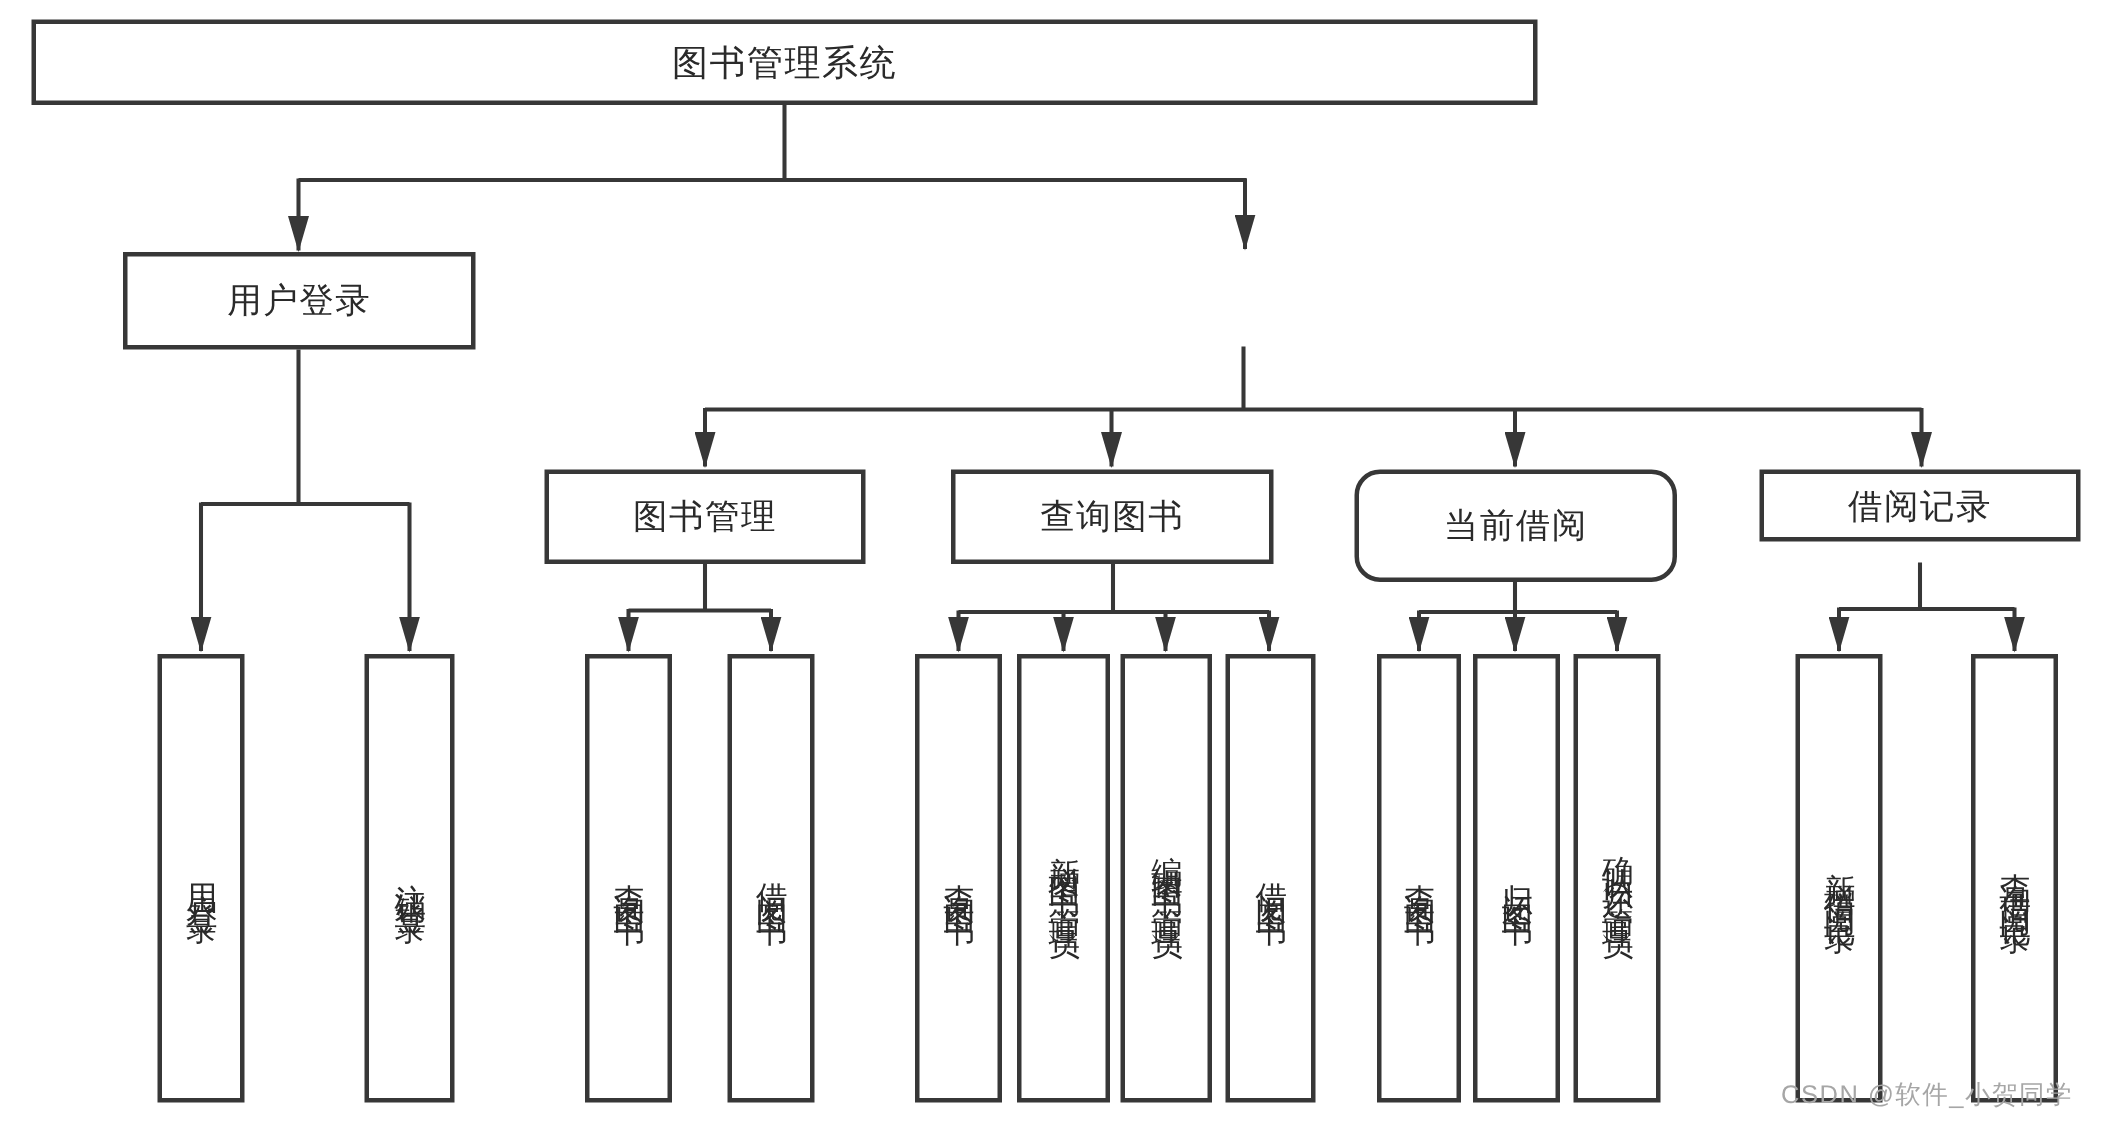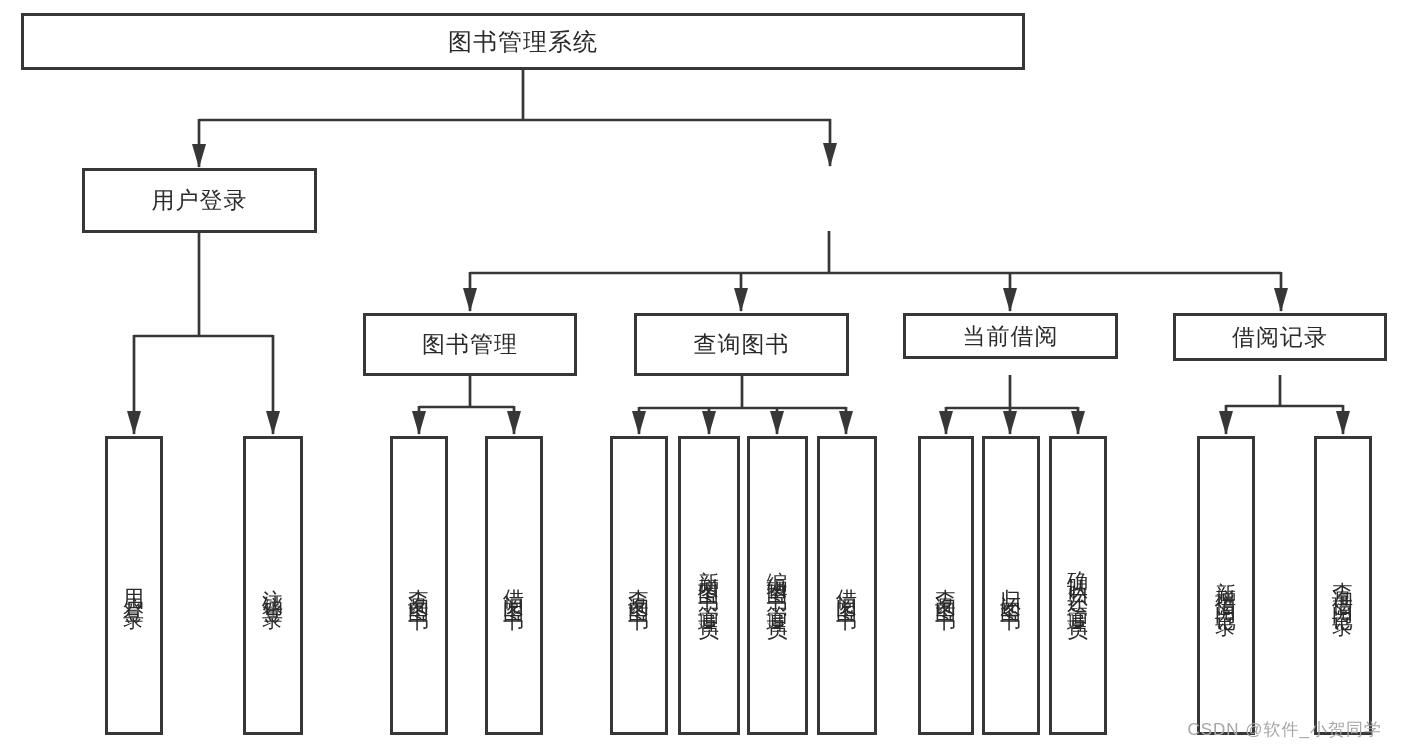--- a/index.html
+++ b/index.html
@@ -99,21 +99,21 @@
       <line x1="1343" y1="405" x2="1343" y2="434" marker-end="url(#arw)"></line>
     </g>
   </svg>
 
   <div class="node hbox root-box" style="left:21px; top:13px; width:1004px; height:57px;">图书管理系统</div>
 
   <div class="node hbox" style="left:82px; top:168px; width:235px; height:65px;">用户登录</div>
 
   <div class="node hbox" style="left:363px; top:313px; width:214px; height:63px;">图书管理</div>
   <div class="node hbox" style="left:634px; top:313px; width:215px; height:63px;">查询图书</div>
-  <div class="node hbox" style="left:903px; top:313px; width:215px; height:46px;">当前借阅</div>
+  <div class="node hbox" style="left:903px; top:313px; width:215px; height:75px;border-radius:17px;">当前借阅</div>
   <div class="node hbox" style="left:1173px; top:313px; width:214px; height:48px;">借阅记录</div>
 
   <div class="node leaf" style="left:105px; top:436px; width:58px; height:299px;">
     <span>用户登录</span>
   </div>
   <div class="node leaf" style="left:243px; top:436px; width:60px; height:299px;">
     <span>注销登录</span>
   </div>
   <div class="node leaf" style="left:390px; top:436px; width:58px; height:299px;">
     <span>查询图书</span>

